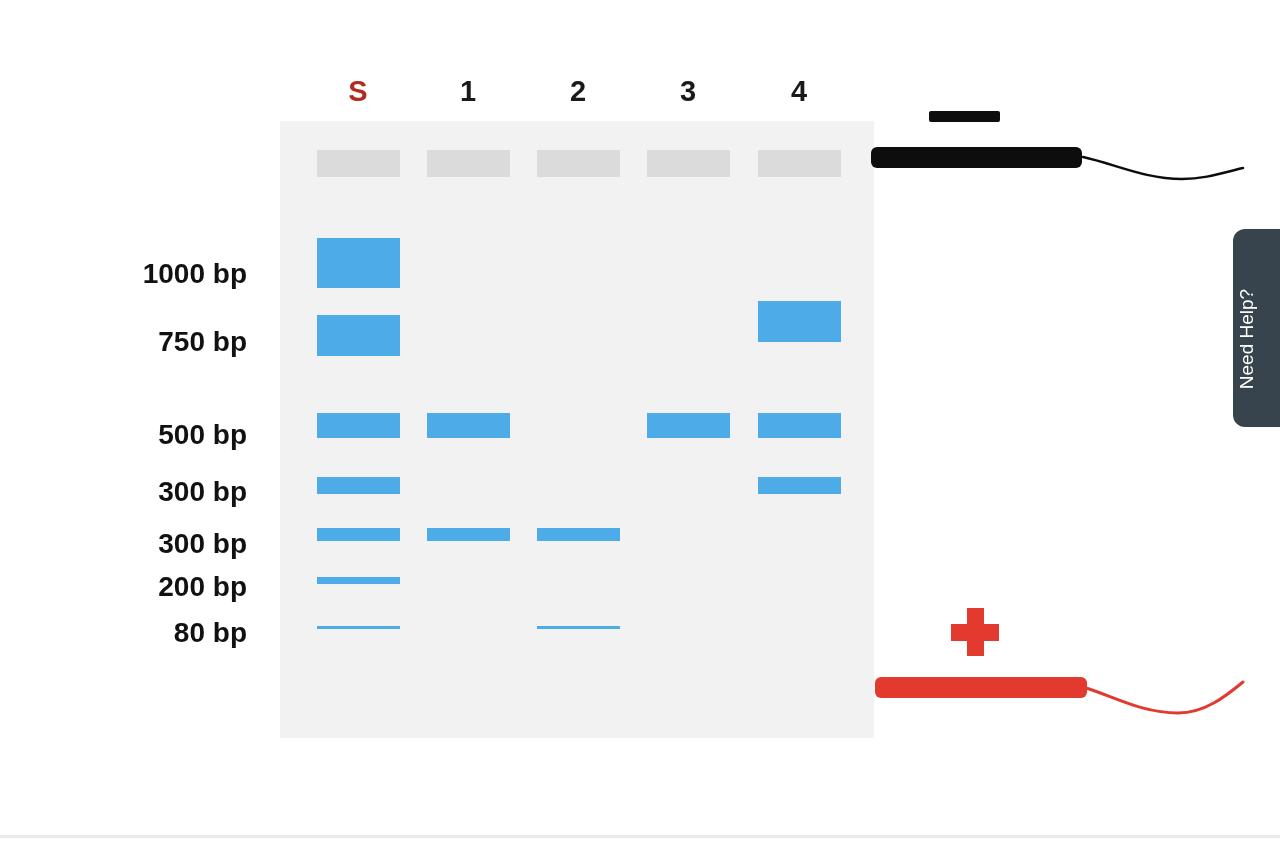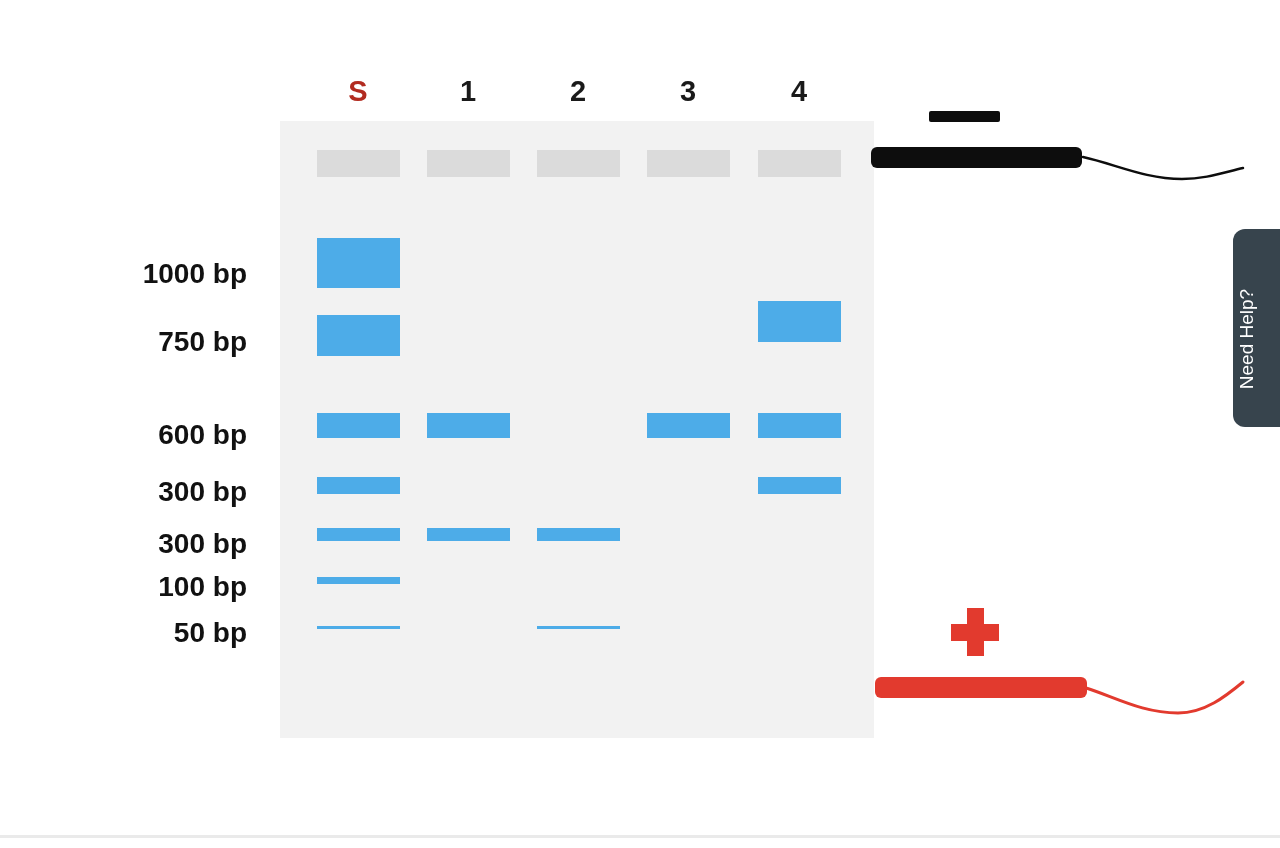--- a/index.html
+++ b/index.html
@@ -99,25 +99,25 @@
 </head>
 <body>
 
 <div class="stage">
 
   <div class="gel" style="left: 280px; top: 121px; width: 594px; height: 617px;"></div>
 
   <div class="size-labels">
       <div class="size-label" style="top: 266px;">1000 bp</div>
       <div class="size-label" style="top: 334px;">750 bp</div>
-      <div class="size-label" style="top: 427px;">600 bp</div>
+      <div class="size-label" style="top: 427px;">500 bp</div>
       <div class="size-label" style="top: 484px;">300 bp</div>
       <div class="size-label" style="top: 536px;">300 bp</div>
-      <div class="size-label" style="top: 579px;">100 bp</div>
-      <div class="size-label" style="top: 625px;">50 bp</div>
+      <div class="size-label" style="top: 579px;">200 bp</div>
+      <div class="size-label" style="top: 625px;">80 bp</div>
     </div>
 
   <div>
     <div class="minus-icon"></div>
     <div class="electrode-bar neg"></div>
     <svg class="wire neg" style="left:1080px;top:140px" width="170" height="60" viewBox="0 0 170 60">
       <path d="M 3 17 C 35 24, 65 39, 102 39 C 125 39, 142 33, 163 28"></path>
     </svg>
   </div>
 

